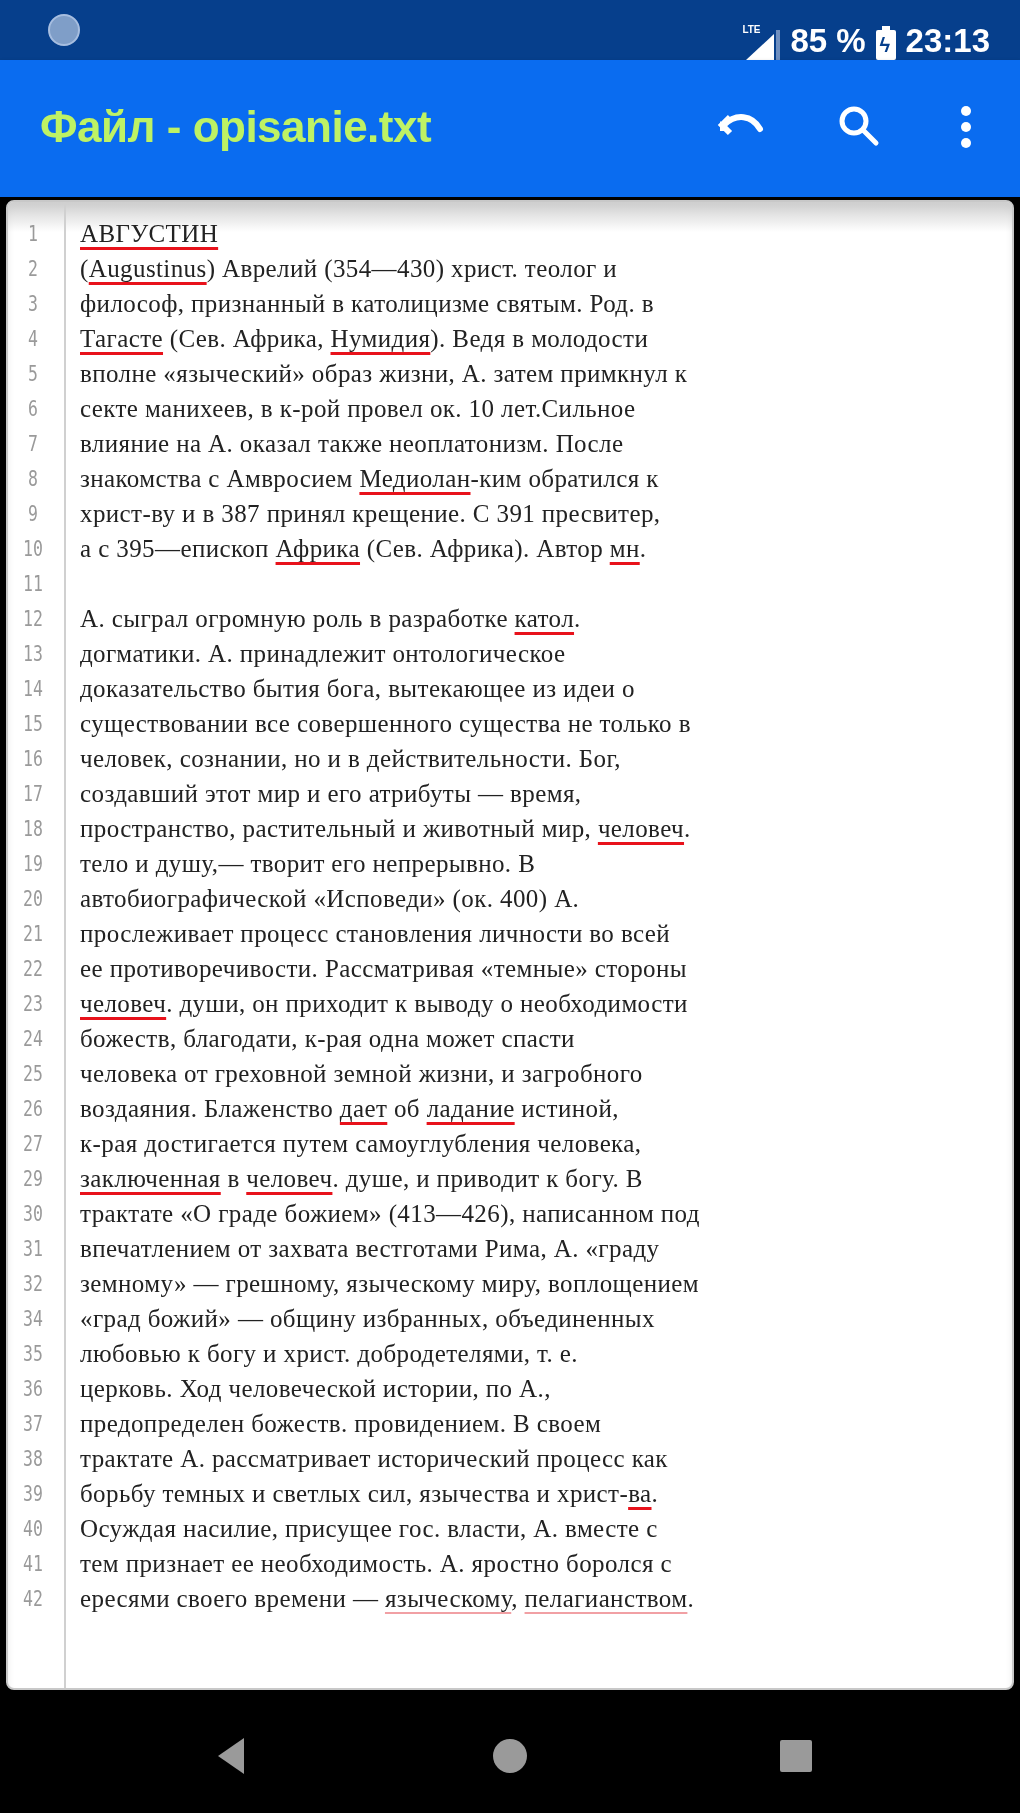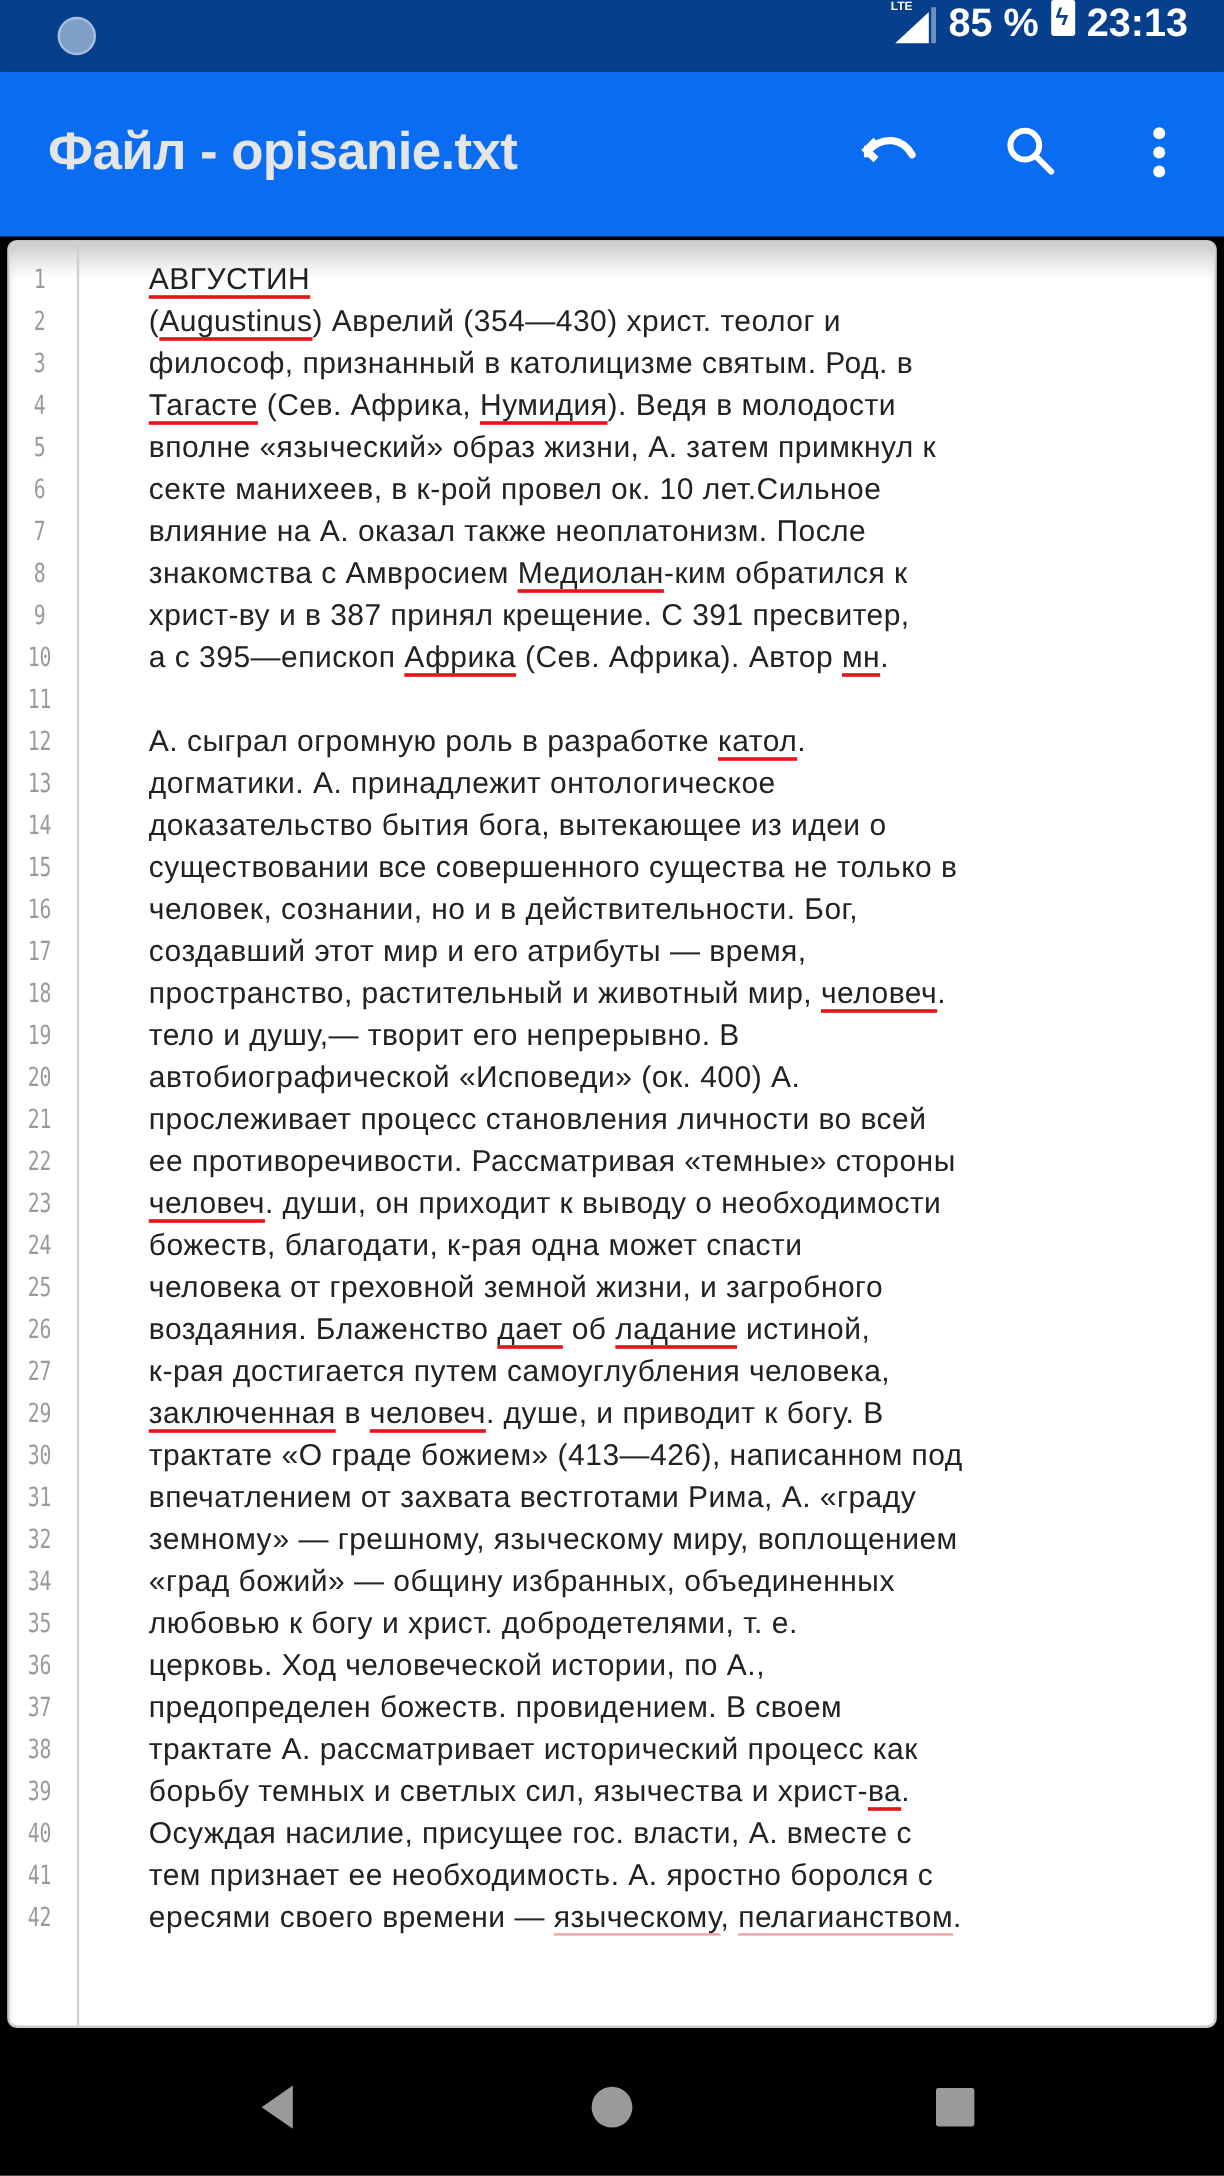--- a/index.html
+++ b/index.html
@@ -11,41 +11,41 @@
   .status-bar {
     position: absolute; left: 0; top: 0; width: 1020px; height: 60px;
     background: #063f8c; color: #fff;
   }
   .status-dot {
     position: absolute; left: 48px; top: 14px; width: 32px; height: 32px;
     border-radius: 50%; background: #7f9ec8; border: 2px solid #a7bee0; box-sizing: border-box;
   }
   .status-right {
     position: absolute; right: 30px; top: 0; height: 60px;
-    display: flex; align-items: flex-start; gap: 10px;
+    display: flex; align-items: flex-end; gap: 10px;
     font-family: "Liberation Sans", sans-serif; font-size: 33px; font-weight: bold;
   }
   .signal { position: relative; width: 40px; height: 36px; }
   .signal .tri {
     position: absolute; right: 6px; bottom: 0; width: 0; height: 0;
     border-left: 28px solid transparent; border-bottom: 26px solid #fff;
   }
   .signal .bar { position: absolute; right: 0; bottom: 0; width: 4px; height: 30px; background: #6f8fbf; }
   .signal .lte { position: absolute; left: 2px; top: 0; font-size: 10px; font-weight: bold; }
   .battery {
     width: 20px; height: 30px; background: #fff; border-radius: 2px; position: relative;
   }
   .battery::before {
     content: ""; position: absolute; left: 6px; top: -4px; width: 8px; height: 4px; background: #fff;
   }
   .battery .bolt { position: absolute; left: 4px; top: 3px; color: #063f8c; font-size: 20px; line-height: 24px; }
 
   .app-bar {
     position: absolute; left: 0; top: 60px; width: 1020px; height: 137px;
-    background: #0a6cf0; color: #e5e5e5;
+    background: #0a6cf0; color: #bef264;
     box-shadow: 0 2px 4px rgba(0,0,0,0.3);
   }
   .app-title {
     position: absolute; left: 40px; top: 42px;
     font-family: "Liberation Sans", sans-serif; font-size: 44px; font-weight: bold;
     letter-spacing: -0.5px;
   }
   .app-action { position: absolute; top: 35px; width: 64px; height: 64px; cursor: pointer; }
   .undo-btn { left: 708px; }
   .search-btn { left: 828px; }
@@ -69,22 +69,22 @@
     position: absolute; left: 0; top: 14px; width: 100%;
   }
   .line { height: 35px; position: relative; white-space: pre; }
   .line-num {
     position: absolute; left: 0; width: 50px; text-align: center;
     font-family: "DejaVu Sans Mono", monospace; font-size: 22px; color: #9a9a9a;
     line-height: 35px; transform: scaleX(0.75); transform-origin: center;
   }
   .line-text {
     position: absolute; left: 72px;
-    font-family: Liberation Sans, sans-serif; font-size: 25px; color: #222;
-    line-height: 35px; letter-spacing: 0.4px; margin-left: 44px;
+    font-family: Liberation Serif, serif; font-size: 25px; color: #222;
+    line-height: 35px; letter-spacing: 0.4px;
   }
   .err {
     text-decoration: underline; text-decoration-color: #e8121b;
     text-decoration-thickness: 3px; text-underline-offset: 5px;
   }
   .err-faint {
     text-decoration: underline; text-decoration-color: #f1a0a4;
     text-decoration-thickness: 2px; text-underline-offset: 5px;
   }
 

